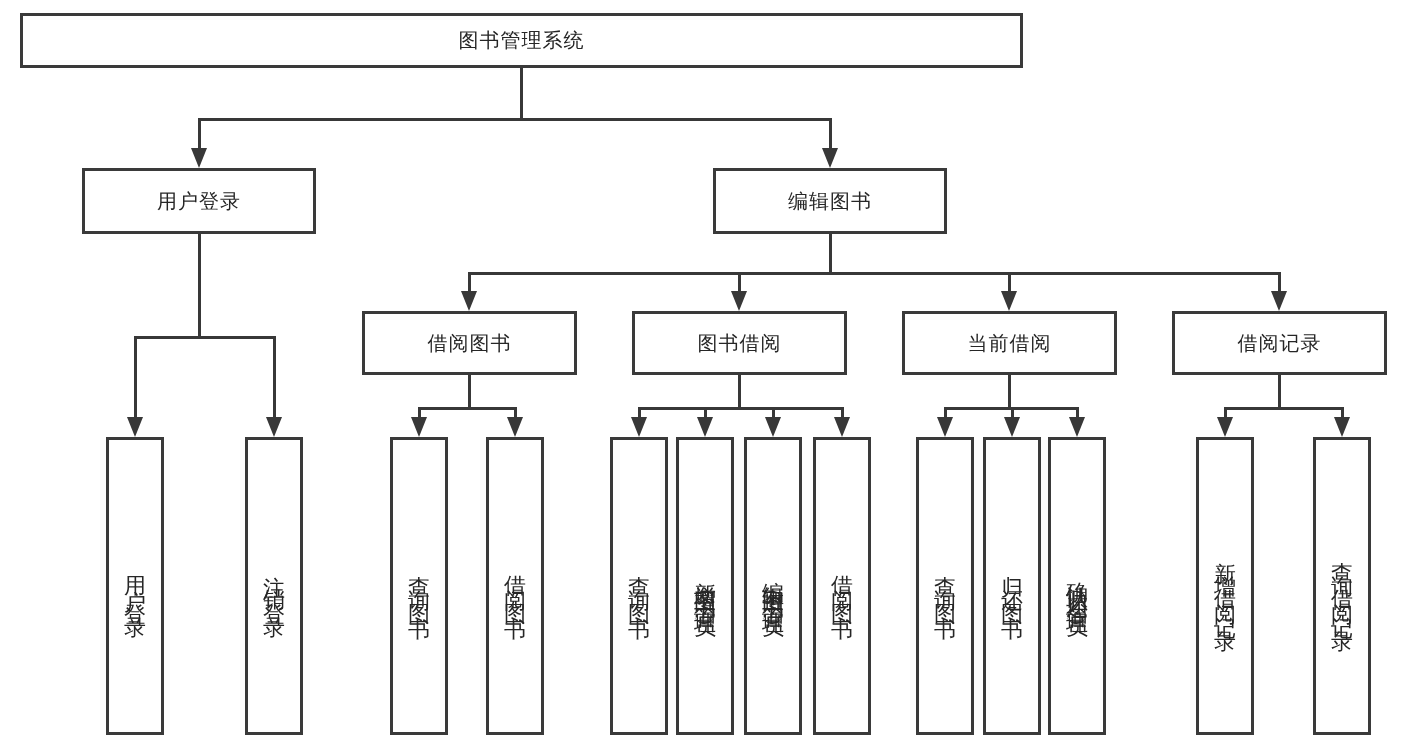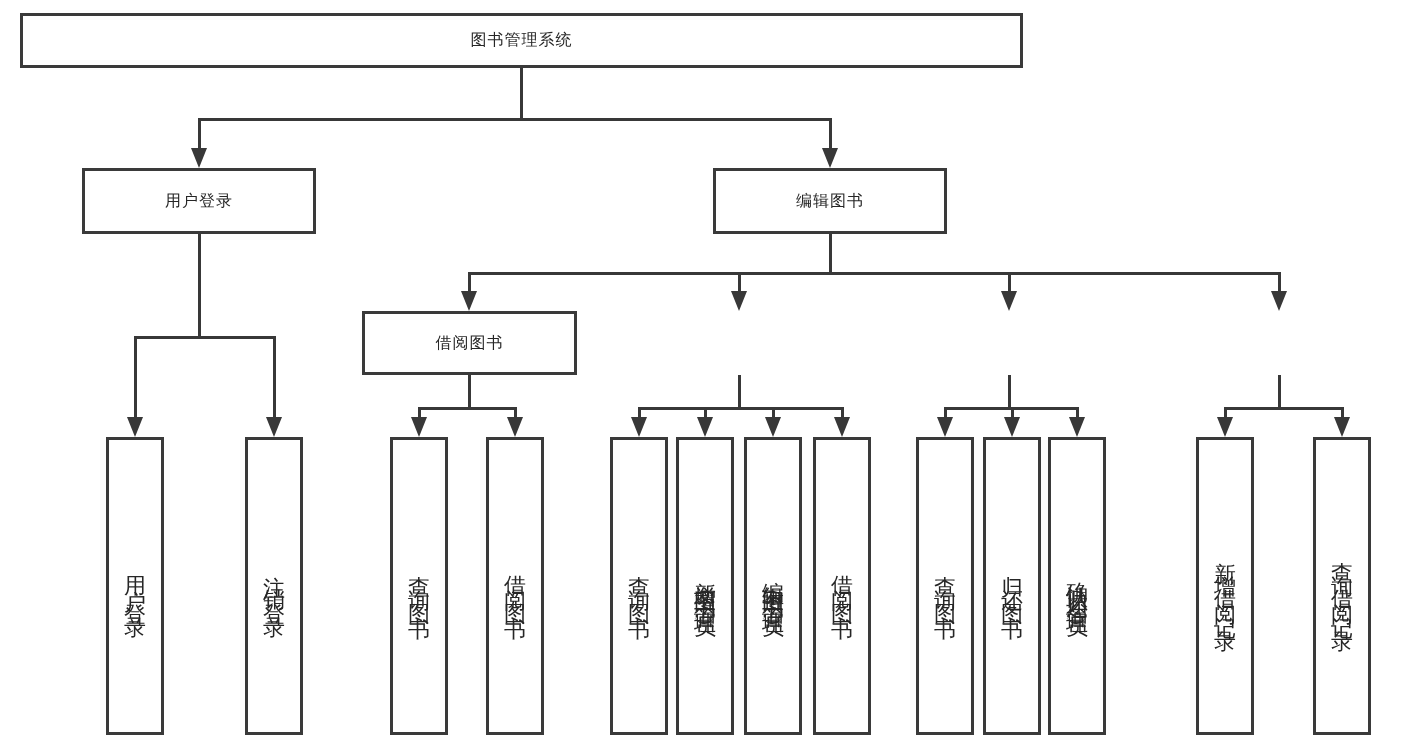--- a/index.html
+++ b/index.html
@@ -4,21 +4,21 @@
 <style>
   html,body{margin:0;padding:0;background:#ffffff;}
   #canvas{
     position:relative;width:1405px;height:747px;background:#ffffff;overflow:hidden;
     font-family:"Liberation Sans", sans-serif;color:#262626;
   }
   .box{
     position:absolute;box-sizing:border-box;background:#ffffff;
     border:3px solid #3a3a3a;display:flex;align-items:center;justify-content:center;
   }
-  .hbox span{font-size:16px;letter-spacing:1px;white-space:nowrap;}
+  .hbox span{font-size:20px;letter-spacing:1px;white-space:nowrap;}
   .vtext{
     writing-mode:vertical-rl;text-orientation:mixed;
     font-size:22px;letter-spacing:14px;line-height:1;white-space:nowrap;
   }
   .vtext.long{letter-spacing:5px;}
   .line{position:absolute;background:#383838;}
   .arrow{
     position:absolute;width:0;height:0;
     border-left:8px solid transparent;border-right:8px solid transparent;
     border-top:20px solid #383838;
@@ -95,20 +95,29 @@
   <div class="box hbox" style="left:82px;top:168px;width:234px;height:66px;">
     <span>用户登录</span>
   </div>
   <div class="box hbox" style="left:713px;top:168px;width:234px;height:66px;">
     <span>编辑图书</span>
   </div>
 
   <div class="box hbox" style="left:362px;top:311px;width:215px;height:64px;">
     <span>借阅图书</span>
   </div>
+  <div class="box hbox" style="left:632px;top:311px;width:215px;height:64px;">
+    <span>图书借阅</span>
+  </div>
+  <div class="box hbox" style="left:902px;top:311px;width:215px;height:64px;">
+    <span>当前借阅</span>
+  </div>
+  <div class="box hbox" style="left:1172px;top:311px;width:215px;height:64px;">
+    <span>借阅记录</span>
+  </div>
 
   <div class="box leaf" style="left:106px;top:437px;width:58px;height:298px;">
     <span class="vtext">用户登录</span>
   </div>
   <div class="box leaf" style="left:245px;top:437px;width:58px;height:298px;">
     <span class="vtext">注销登录</span>
   </div>
 
   <div class="box leaf" style="left:390px;top:437px;width:58px;height:298px;">
     <span class="vtext">查询图书</span>

